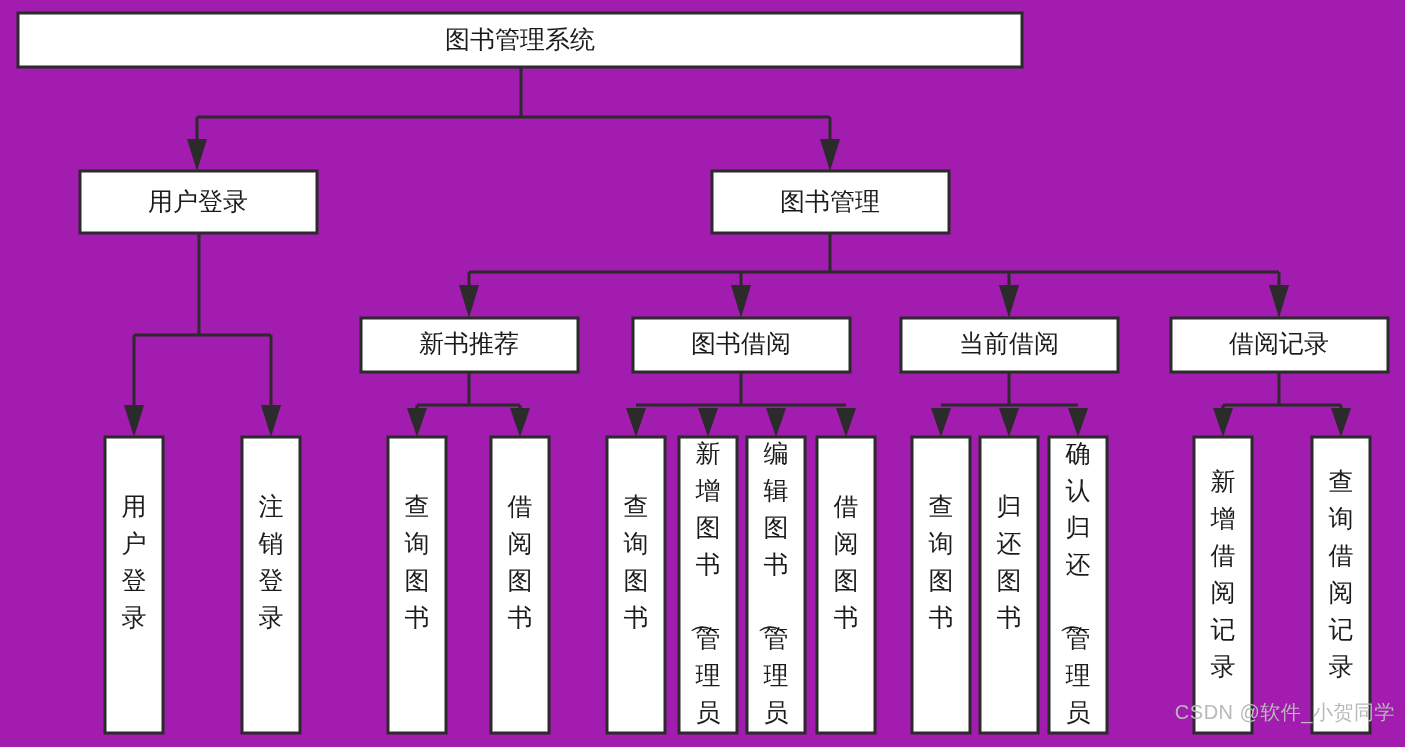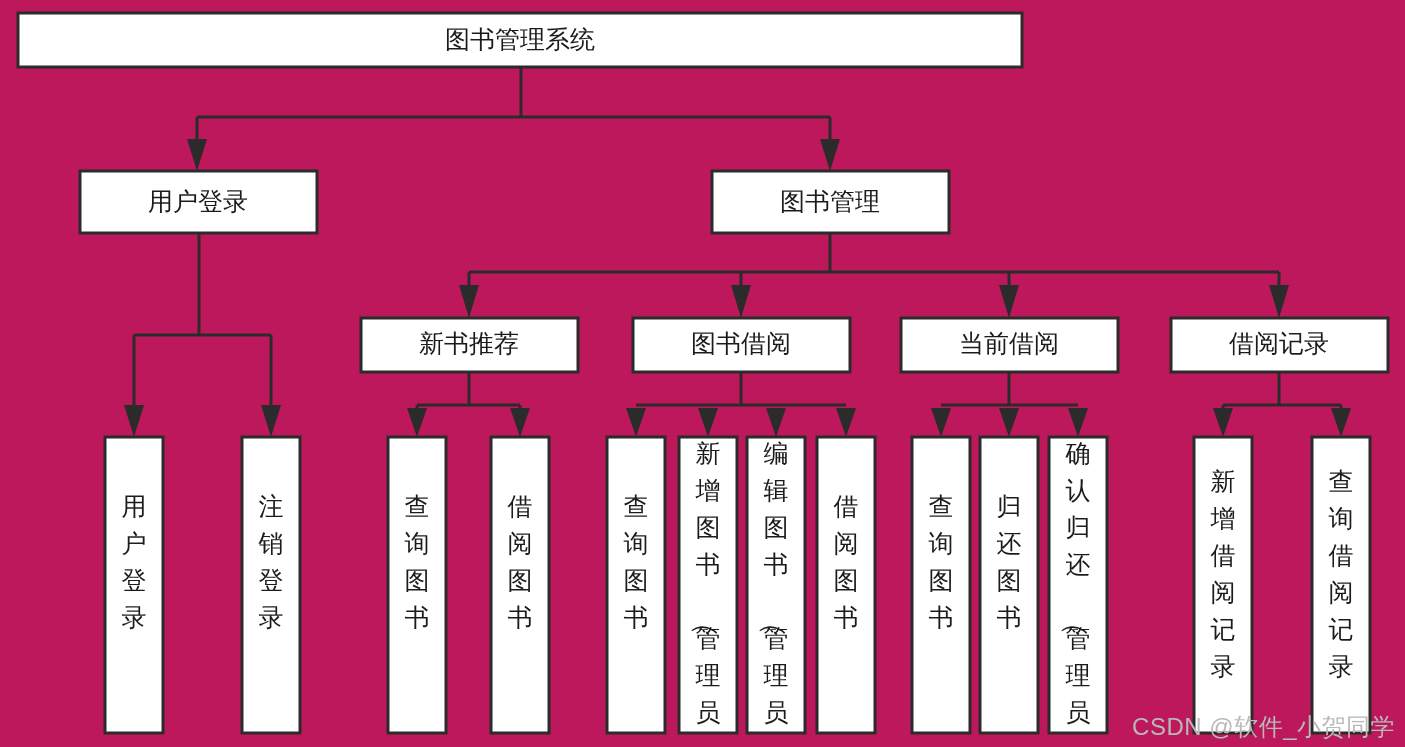--- a/index.html
+++ b/index.html
@@ -1,36 +1,36 @@
 <!DOCTYPE html>
 <html><head>
 <meta charset="utf-8">
 <style>
   html,body{margin:0;padding:0;background:#ffffff;}
   body{
     font-family:"Liberation Sans","DejaVu Sans",sans-serif;
     width:1405px;height:747px;overflow:hidden;
   }
-  #diagram-root{position:relative;width:1405px;height:747px;background:#be185d;}
+  #diagram-root{position:relative;width:1405px;height:747px;background:#a21caf;}
   svg#tree-svg{display:block;width:1405px;height:747px;}
   .node-box{fill:#ffffff;stroke:#2b2b2b;stroke-width:3;}
   .connector{stroke:#2b2b2b;stroke-width:3;fill:none;stroke-linecap:butt;}
   .arrow-head{fill:#2b2b2b;stroke:none;}
   .node-label-h{
     font-family:"Liberation Sans","DejaVu Sans",sans-serif;
     font-size:25px;fill:#1b1b1b;text-anchor:middle;dominant-baseline:middle;
   }
   .node-label-v{
     font-family:"Liberation Sans","DejaVu Sans",sans-serif;
     font-size:25px;fill:#1b1b1b;text-anchor:middle;
   }
   .watermark{
-    position:absolute;right:10px;bottom:4px;
+    position:absolute;right:10px;bottom:21px;
     font-family:"Liberation Sans","DejaVu Sans",sans-serif;
-    font-size:24px;color:#b9b9b9;white-space:nowrap;letter-spacing:0.5px;
+    font-size:20px;color:#b9b9b9;white-space:nowrap;letter-spacing:0.5px;
   }
 </style>
 </head>
 <body>
 
 <div id="diagram-root">
 
   <svg id="tree-svg" viewBox="0 0 1405 747" xmlns="http://www.w3.org/2000/svg">
 
     <g>

